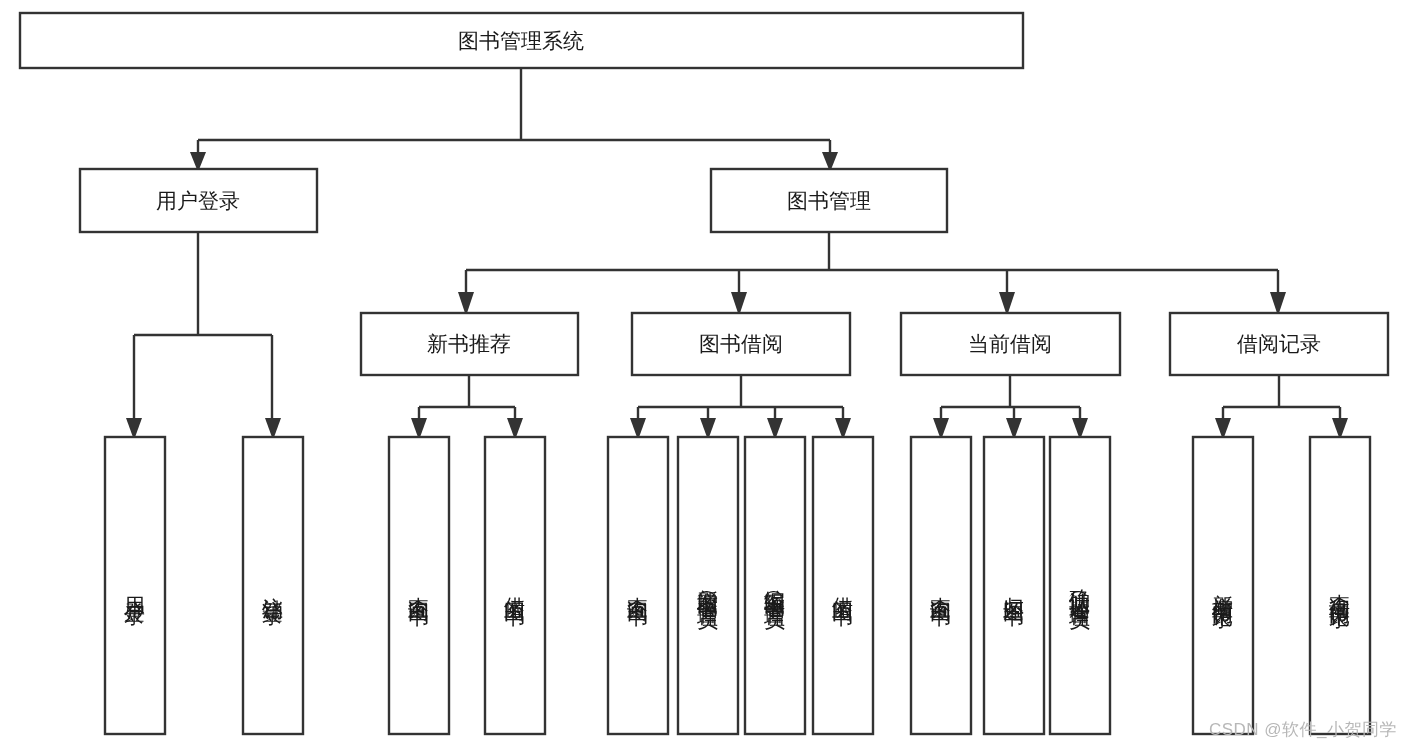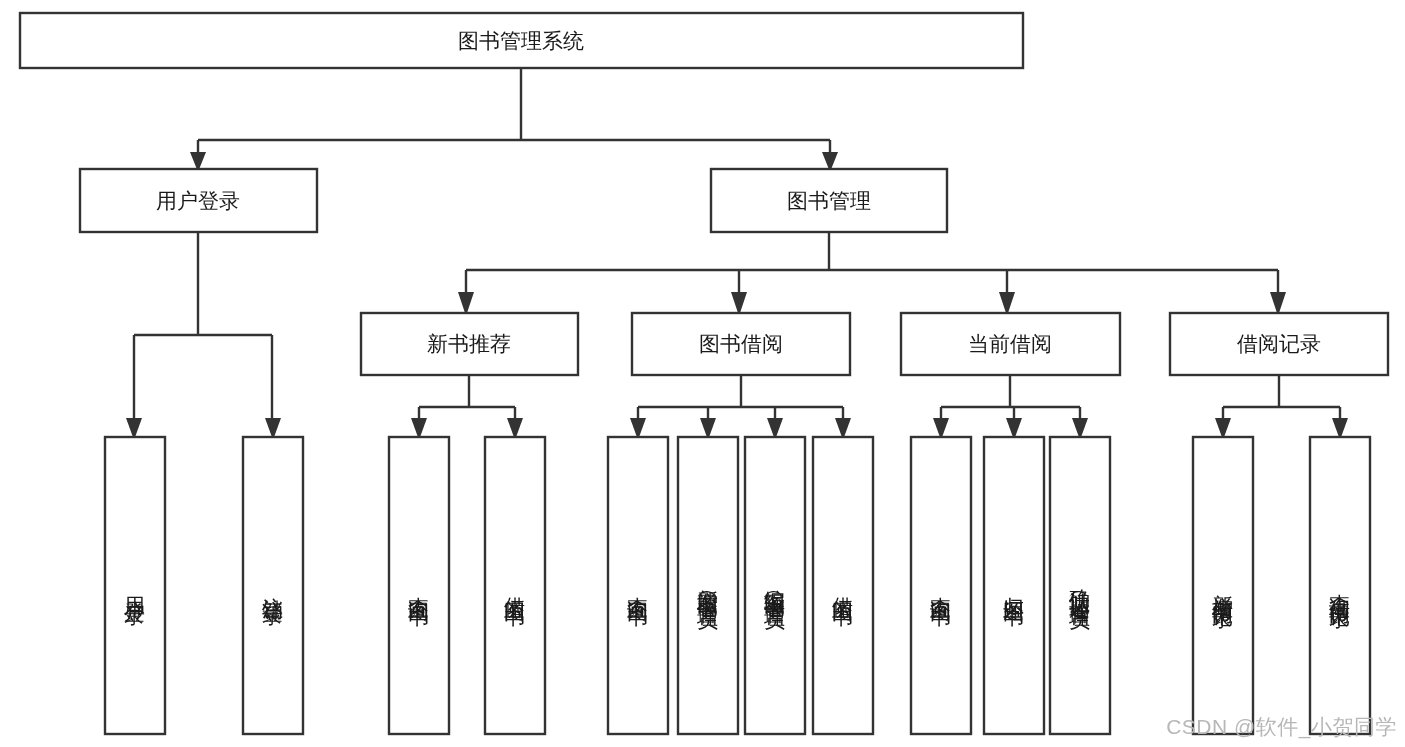--- a/index.html
+++ b/index.html
@@ -61,21 +61,21 @@
     align-items: center;
     justify-content: center;
     white-space: nowrap;
     pointer-events: none;
   }
   .watermark {
     position: absolute;
     right: 8px;
     bottom: 6px;
     font-family: "Liberation Sans", "DejaVu Sans", sans-serif;
-    font-size: 21px;
+    font-size: 17px;
     color: #b7b7b7;
     letter-spacing: 0.5px;
     user-select: none;
   }
 </style>
 </head>
 <body>
 
 <div id="diagram-root">
 

